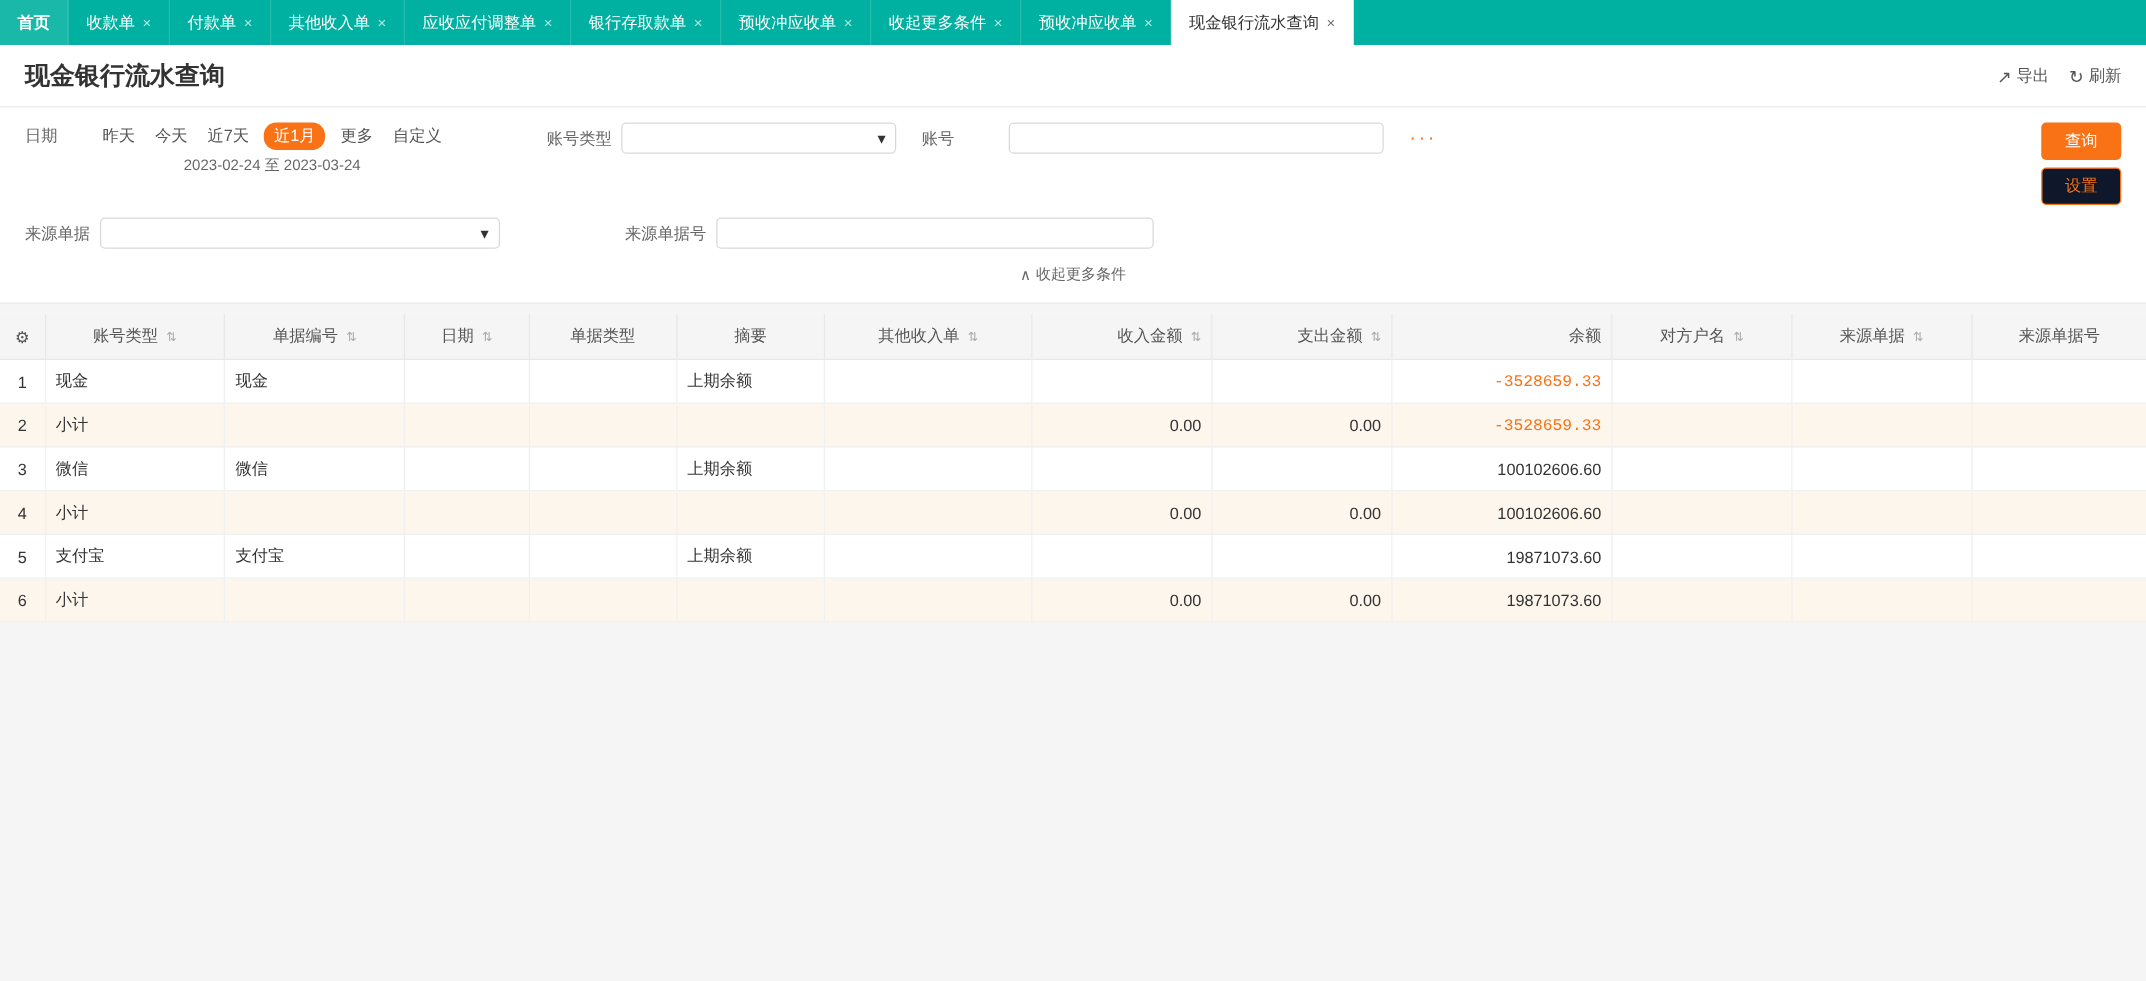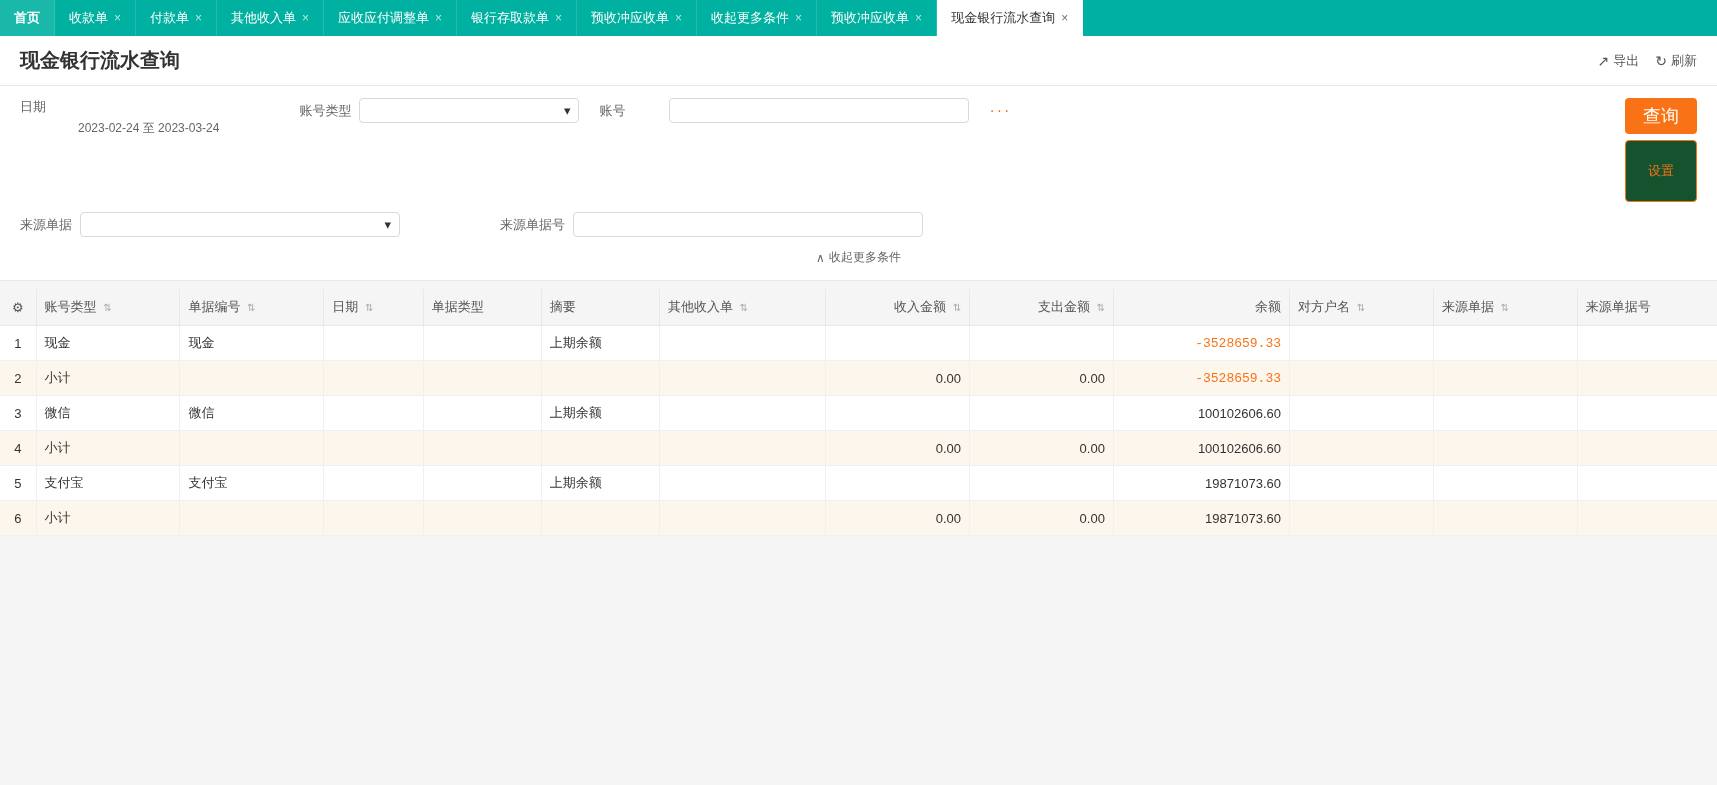--- a/index.html
+++ b/index.html
@@ -126,28 +126,28 @@
       font-size: 16px;
       letter-spacing: 2px;
     }
     .btn-query {
       background: #f97316;
       color: #fff;
       border: none;
       border-radius: 4px;
       padding: 6px 18px;
       cursor: pointer;
-      font-size: 18px;
+      font-size: 13px;
     }
     .btn-settings {
-      background: #14532d;
+      background: #0f172a;
       color: #f97316;
       border: 1px solid #f97316;
       border-radius: 4px;
-      padding: 21px 18px;
+      padding: 5px 18px;
       cursor: pointer;
       font-size: 13px;
       text-align: center;
     }
 
     .collapse-bar {
       display: flex;
       align-items: center;
       justify-content: center;
       padding: 6px 0 2px 0;
@@ -166,21 +166,21 @@
       width: 100%;
       border-collapse: collapse;
       font-size: 13px;
     }
     thead tr {
       background: #f5f5f5;
       border-bottom: 1px solid #e8e8e8;
     }
     thead th {
       padding: 9px 8px;
-      text-align: left;
+      text-align: center;
       color: #555;
       font-weight: normal;
       white-space: nowrap;
       border-right: 1px solid #e8e8e8;
       font-size: 13px;
     }
     thead th:last-child { border-right: none; }
     thead th .sort-icon {
       display: inline-block;
       font-size: 10px;
@@ -266,20 +266,28 @@
   </div>
 </div>
 
 <div class="filter-area">
 
   <div style="display:flex; align-items:flex-start; gap:20px; margin-bottom:10px;">
 
     <div style="display:flex; flex-direction:column; gap:4px;">
       <div style="display:flex; align-items:center; gap:8px;">
         <span class="filter-label">日期</span>
+        <div class="filter-date-options">
+          <span class="date-opt">昨天</span>
+          <span class="date-opt">今天</span>
+          <span class="date-opt">近7天</span>
+          <span class="date-opt active">近1月</span>
+          <span class="date-opt">更多</span>
+          <span class="date-opt">自定义</span>
+        </div>
       </div>
       <div style="padding-left:58px;text-align:center;">
         <span class="date-range">2023-02-24 至 2023-03-24</span>
       </div>
     </div>
 
     <div style="display:flex; align-items:center; gap:8px; margin-left:60px;">
       <span class="filter-label">账号类型</span>
       <div class="filter-select" style="min-width:220px;">
         <span class="placeholder"></span>

